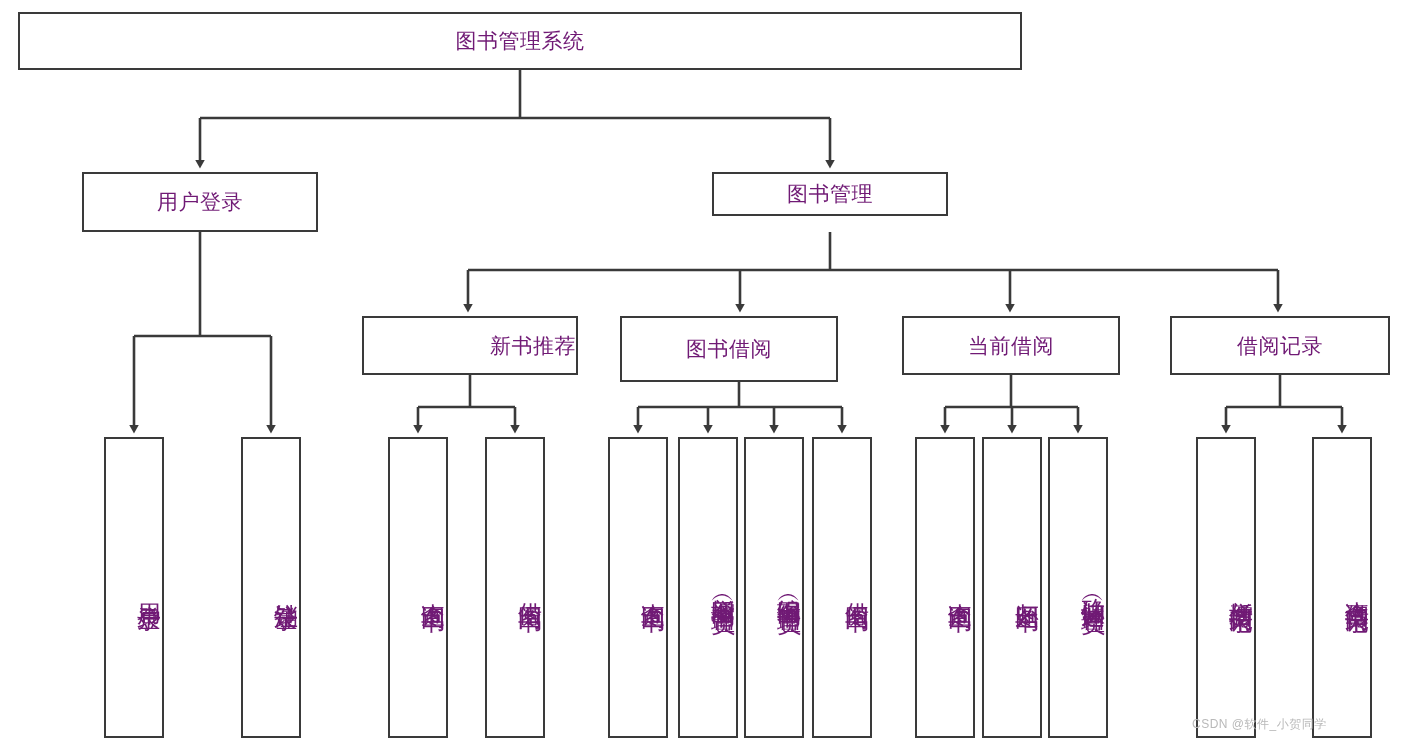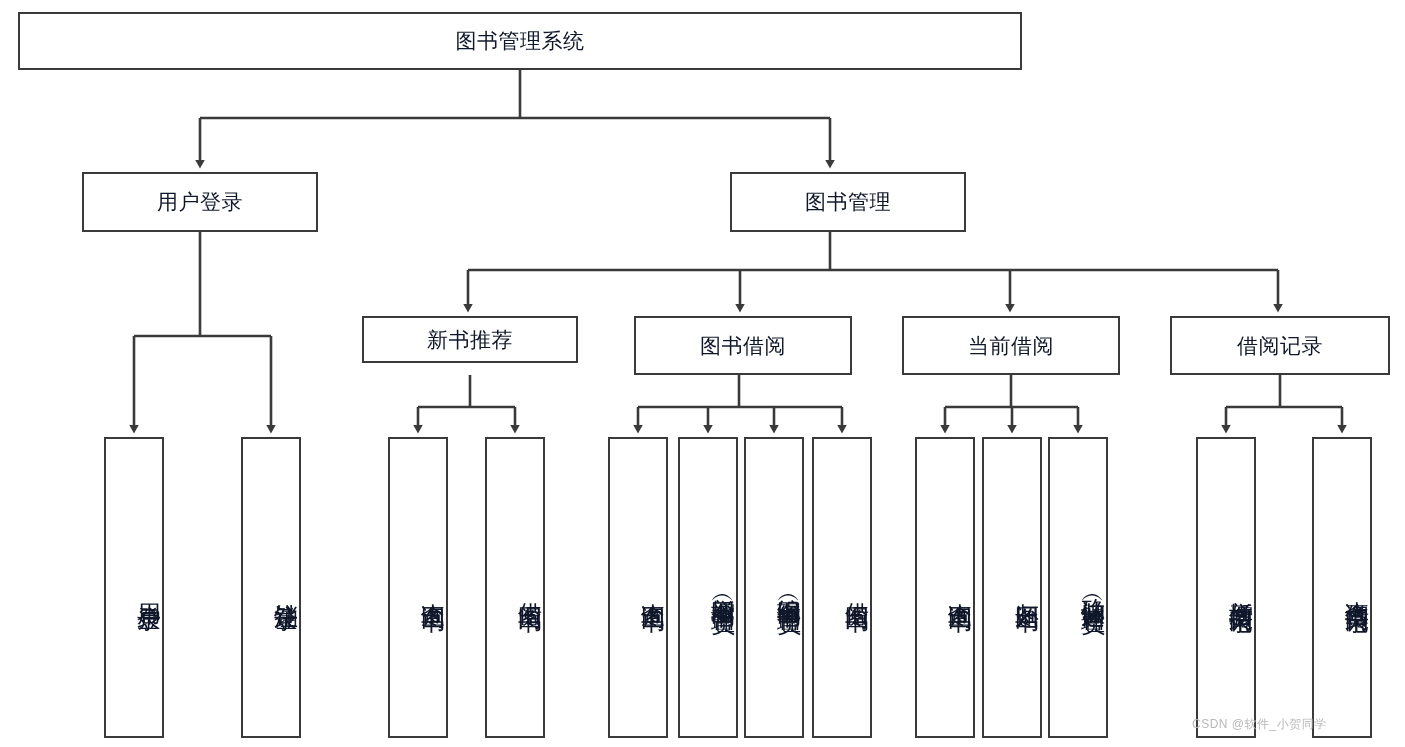--- a/index.html
+++ b/index.html
@@ -27,21 +27,21 @@
     pointer-events: none;
   }
   .node {
     position: absolute;
     box-sizing: border-box;
     border: 2.5px solid #3a3a3a;
     background: #ffffff;
     display: flex;
     align-items: center;
     justify-content: center;
-    color: #0f172a;
+    color: #701a75;
     text-align: center;
   }
   .node-h {
     font-size: 21px;
     letter-spacing: 0.5px;
     line-height: 1.2;
   }
   .node-v {
     writing-mode: vertical-rl;
     text-orientation: upright;
@@ -119,28 +119,28 @@
     </g>
   </svg>
 
   <div class="node node-h" style="left:18px; top:12px; width:1004px; height:58px;">
     <span>图书管理系统</span>
   </div>
 
   <div class="node node-h" style="left:82px; top:172px; width:236px; height:60px;">
     <span>用户登录</span>
   </div>
-  <div class="node node-h" style="left:730px; top:172px; width:236px; height:60px;">
+  <div class="node node-h" style="left:712px; top:172px; width:236px; height:44px;">
     <span>图书管理</span>
   </div>
 
-  <div class="node node-h" style="left:362px; top:316px; width:216px; height:47px;">
+  <div class="node node-h" style="left:362px; top:316px; width:216px; height:59px;justify-content:flex-end;">
     <span>新书推荐</span>
   </div>
-  <div class="node node-h" style="left:634px; top:316px; width:218px; height:59px;">
+  <div class="node node-h" style="left:620px; top:316px; width:218px; height:66px;">
     <span>图书借阅</span>
   </div>
   <div class="node node-h" style="left:902px; top:316px; width:218px; height:59px;text-align:center;">
     <span>当前借阅</span>
   </div>
   <div class="node node-h" style="left:1170px; top:316px; width:220px; height:59px;">
     <span>借阅记录</span>
   </div>
 
   <div class="node node-v" style="left:104px; top:437px; width:60px; height:301px;">

